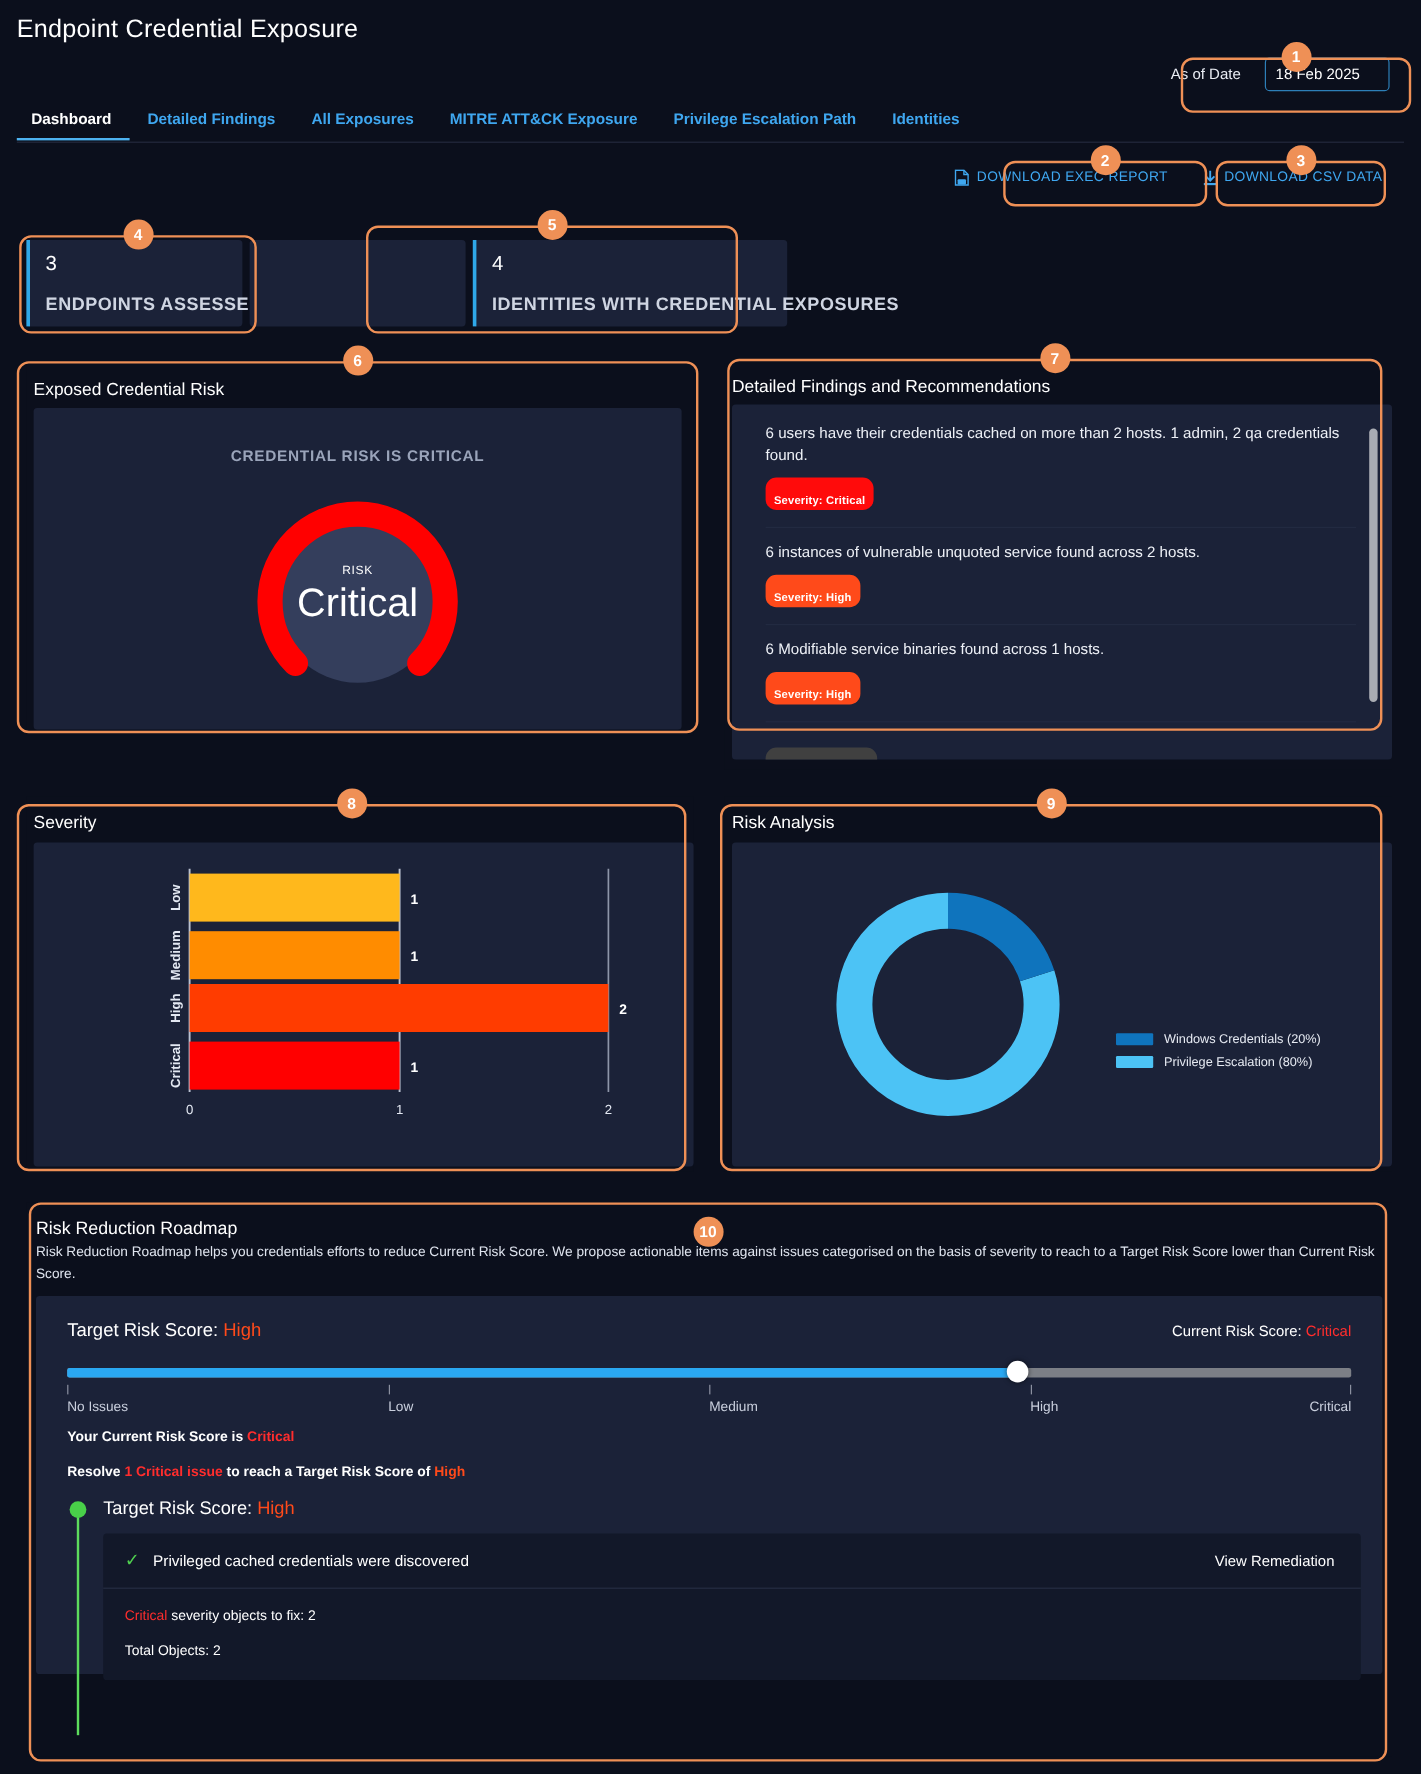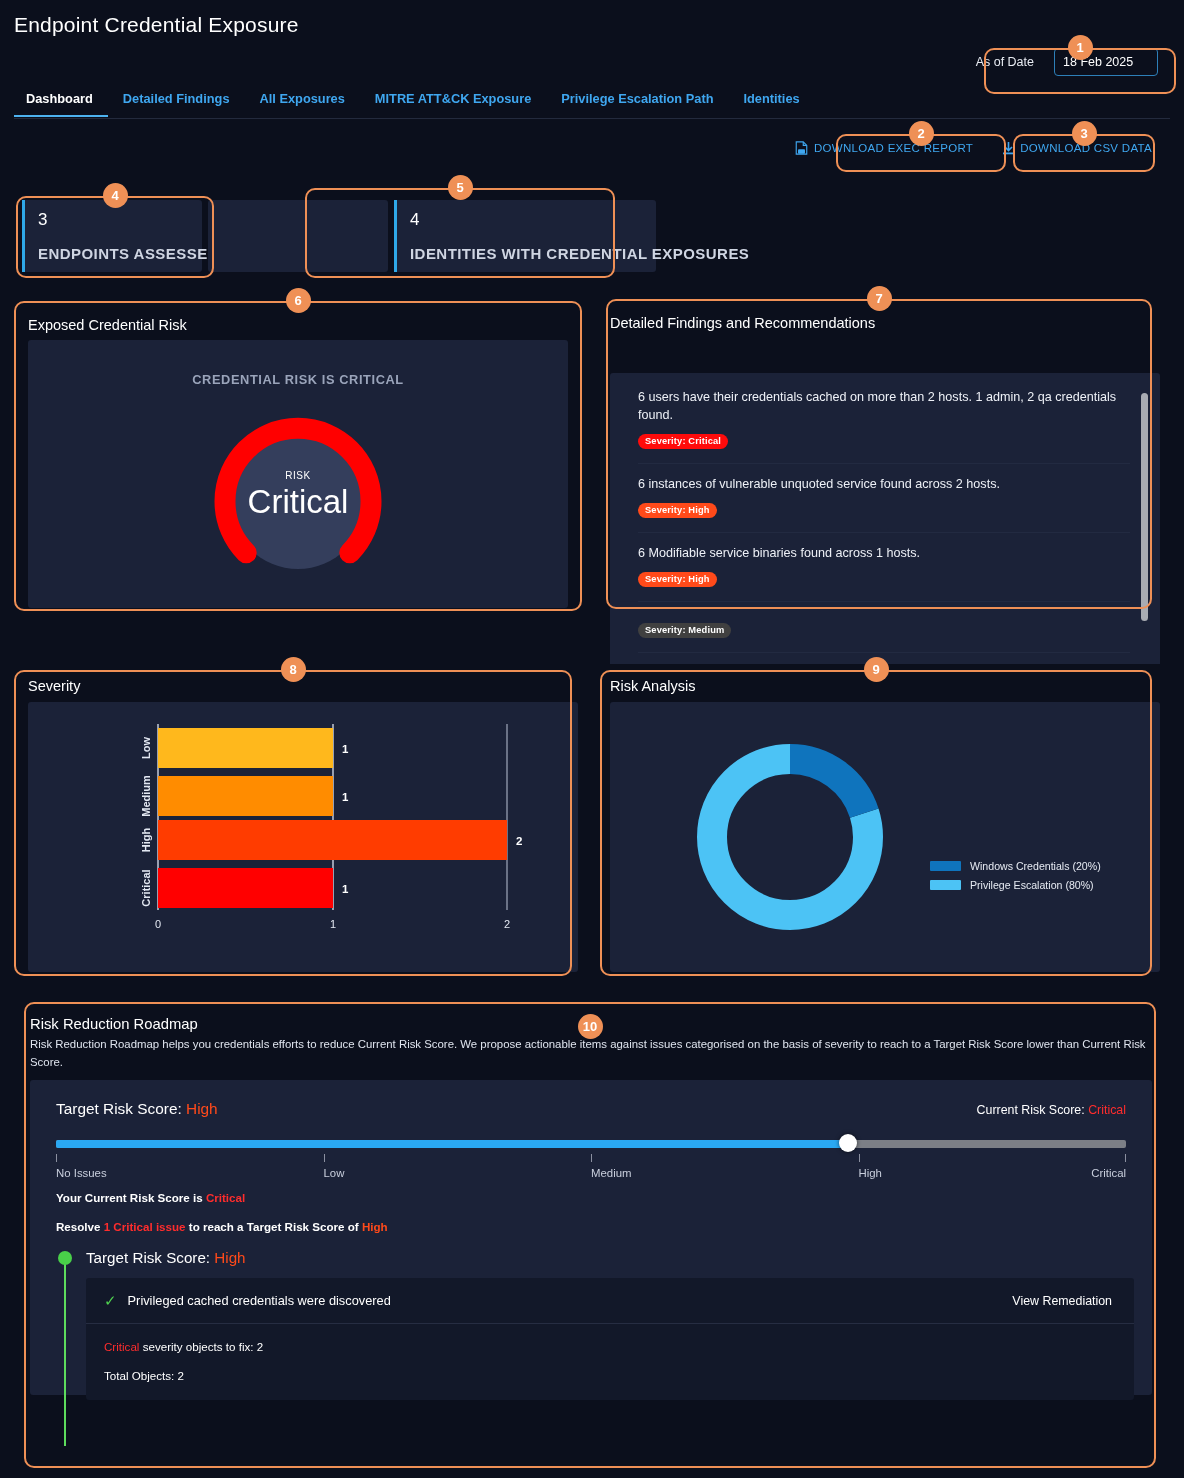--- a/index.html
+++ b/index.html
@@ -93,29 +93,29 @@
     position: absolute; left: 0; right: 0; top: 62px; text-align: center; pointer-events: none;
   }
   .gauge-inner-txt .rk { font-size: 10px; color: #ffffff; letter-spacing: .6px; display: block; }
   .gauge-inner-txt .vl { font-size: 33px; color: #ffffff; font-weight: 300; display: block; margin-top: 2px; }
 
   
   #p-find { left: 604px; top: 303px; width: 556px; height: 338px; }
   #p-find .panel-title { position: absolute; left: 6px; top: 12px; }
   #p-find .panel-body {
     position: absolute; left: 6px; top: 34px; width: 550px; height: 296px;
-    padding: 14px 8px 0 28px; overflow: hidden; margin-top: 36px;
+    padding: 14px 8px 0 28px; overflow: hidden;
   }
   .find-list { position: relative; height: 100%; padding-right: 22px; }
   .find-item { padding: 12px 0 14px 0; border-bottom: 1px solid #222a41; }
   .find-item:first-child { padding-top: 2px; }
   .find-item:last-child { border-bottom: none; }
   .find-text { font-size: 12.6px; color: #eef1f7; line-height: 1.42; }
   .sev-badge {
-    display: inline-block; margin-top: 9px; padding: 2px 7px 3px 7px;
+    display: inline-block; margin-top: 9px; padding: 14px 7px 3px 7px;
     border-radius: 9px; font-size: 9.3px; font-weight: bold; color: #ffffff;
     letter-spacing: .15px;
   }
   .sbar {
     position: absolute; right: 4px; top: 6px; width: 7px; height: 228px;
     background: #a9acb3; border-radius: 4px; cursor: pointer;
   }
 
   
   #p-sev { left: 22px; top: 664px; width: 556px; height: 312px; }

